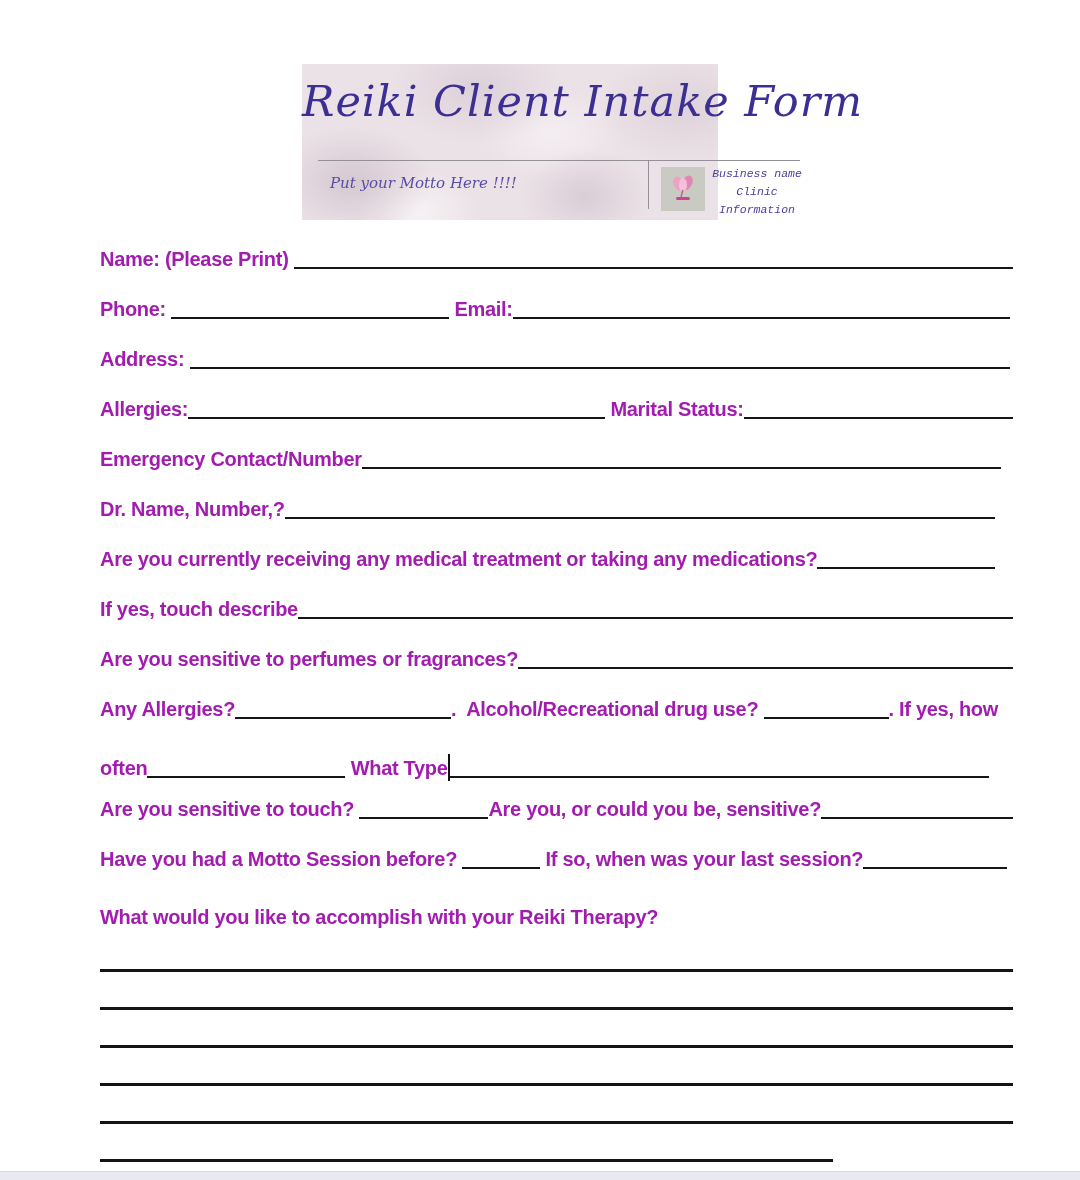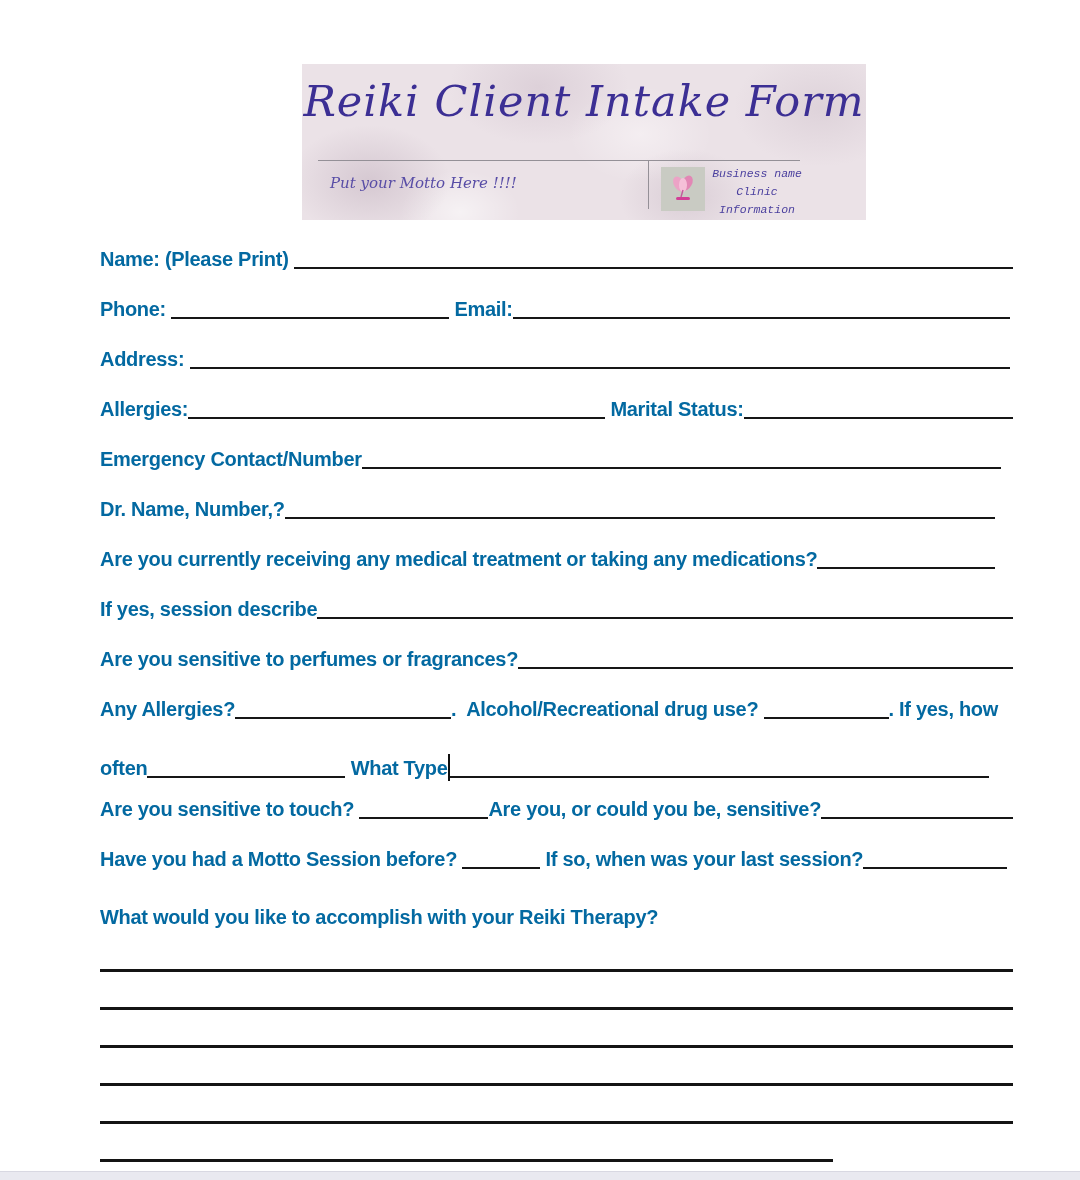--- a/index.html
+++ b/index.html
@@ -3,21 +3,21 @@
 <meta charset="utf-8">
 <style>
   html,body { margin:0; padding:0; background:#ffffff; }
   .page {
     position:relative; width:1080px; height:1180px; background:#ffffff;
     font-family:"Liberation Sans", sans-serif; overflow:hidden;
   }
 
   
   .banner {
-    position:absolute; left:302px; top:64px; width:564px; height:156px;
+    position:absolute; left:302px; top:64px; width:416px; height:156px;
     background-color:#ebe2e7;
     background-image:
       radial-gradient(ellipse 130px 90px at 12% 75%, rgba(178,158,174,.38), transparent 62%),
       radial-gradient(ellipse 150px 95px at 42% 15%, rgba(188,168,184,.30), transparent 60%),
       radial-gradient(ellipse 110px 80px at 68% 85%, rgba(178,158,174,.30), transparent 60%),
       radial-gradient(ellipse 140px 95px at 92% 28%, rgba(196,180,192,.34), transparent 62%),
       radial-gradient(ellipse 100px 70px at 28% 95%, rgba(255,255,255,.55), transparent 60%),
       radial-gradient(ellipse 120px 80px at 60% 45%, rgba(255,252,253,.45), transparent 60%);
   }
   .banner-title {
@@ -36,21 +36,21 @@
     position:absolute; left:359px; top:103px; width:44px; height:44px;
     background:#c9cbc3; display:flex; align-items:center; justify-content:center;
   }
   .biz {
     position:absolute; left:404px; top:101px; width:102px; text-align:center;
     font-family:Liberation Mono, monospace; font-style:italic;
     font-size:11.5px; color:#4a3f9e; line-height:18px;
   }
 
   
-  .content { position:absolute; left:100px; top:235px; width:913px; color:#0369a1; }
+  .content { position:absolute; left:100px; top:235px; width:913px; color:#a21caf; }
   .row {
     display:flex; align-items:baseline; height:50px; padding-top:13px;
     box-sizing:border-box; font-size:20px; font-weight:bold;
     letter-spacing:-0.3px; white-space:pre;
   }
   .lbl { white-space:pre; }
   .fill { height:0; border-bottom:2.5px solid #161616; transform:translateY(3px); }
   .grow { flex:1 1 20px; }
   .caret { width:2.5px; height:27px; background:#101010; transform:translateY(6px); }
   .row-accomplish { margin-top:8px; }
@@ -125,21 +125,21 @@
       <span class="lbl">Dr. Name, Number,?</span>
       <span class="fill grow"></span>
     </div>
 
     <div class="row" style="padding-right:18px">
       <span class="lbl">Are you currently receiving any medical treatment or taking any medications?</span>
       <span class="fill grow"></span>
     </div>
 
     <div class="row">
-      <span class="lbl">If yes, session describe</span>
+      <span class="lbl">If yes, touch describe</span>
       <span class="fill grow"></span>
     </div>
 
     <div class="row">
       <span class="lbl">Are you sensitive to perfumes or fragrances?</span>
       <span class="fill grow"></span>
     </div>
 
     <div class="row">
       <span class="lbl">Any Allergies?</span>

